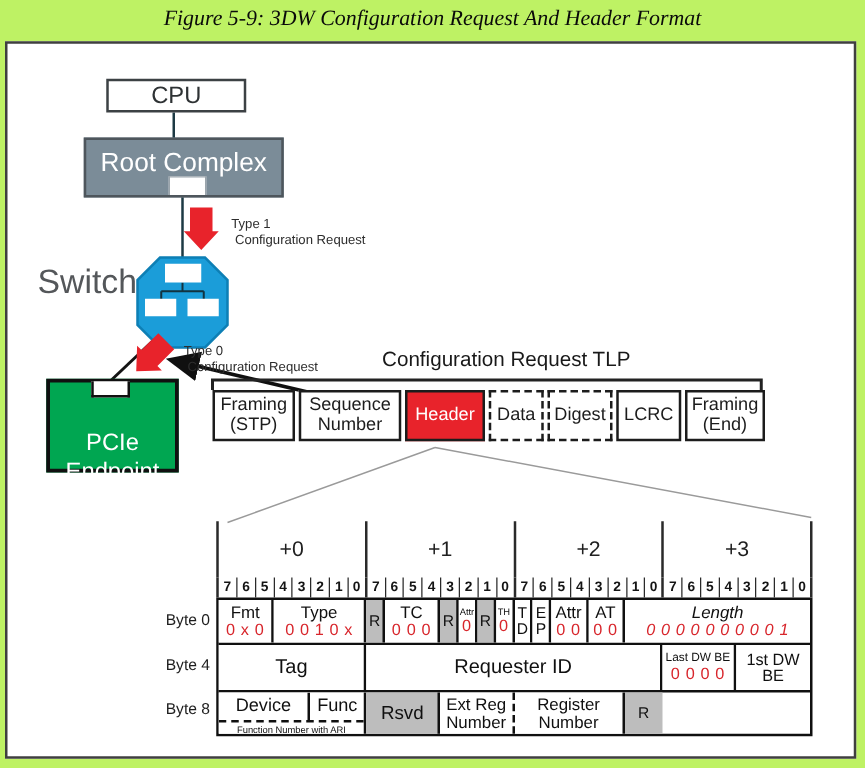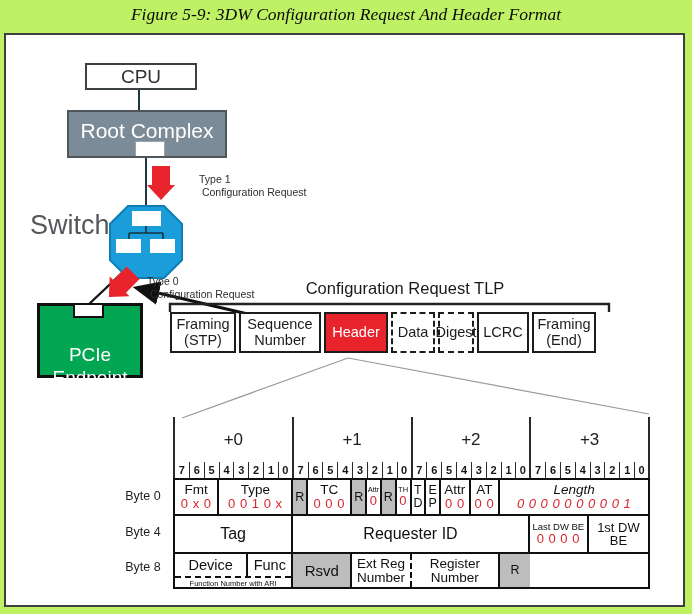--- a/index.html
+++ b/index.html
@@ -20,35 +20,35 @@
       display:flex;align-items:flex-start;justify-content:center;padding-top:7px;}
   .rc-port{position:absolute;left:66px;bottom:0;width:28px;height:14px;background:#fff;
       border:1px solid #9aa4ab;border-bottom:none;}
   .switch-label{position:absolute;left:30px;top:210px;font-size:27px;color:#54575a;}
   .ep{position:absolute;left:37px;top:303px;width:106px;height:75px;box-sizing:border-box;
       background:var(--green);border:3px solid #101010;color:#fff;text-align:center;
       font-size:19px;line-height:1.18;padding-top:16px;white-space:pre-line;}
   .ep-port{position:absolute;left:33px;top:-1px;width:31px;height:13px;background:#fff;
       border:2px solid #101010;border-top:none;box-sizing:border-box;}
   .tlabel{position:absolute;font-size:10.5px;line-height:1.2;color:#2d2d2d;white-space:pre;}
-  .t1{left:199px;top:173px;}
+  .t1{left:185px;top:173px;}
   .t0{left:147px;top:275px;}
 
   
   .tlp-title{position:absolute;left:255px;top:279px;width:300px;text-align:center;
       font-size:16.5px;color:#191919;}
   .tlp-row{position:absolute;left:170px;top:312px;display:flex;gap:3px;}
   .tlpbox{box-sizing:border-box;height:41px;border:2px solid #1c1c1c;background:#fff;
       display:flex;align-items:center;justify-content:center;text-align:center;
       font-size:14.5px;line-height:1.08;color:#1c1c1c;white-space:pre-line;}
   .tlp-row>:nth-child(1){width:66px;}
   .tlp-row>:nth-child(2){width:82px;}
   .tlp-row>:nth-child(3){width:64px;}
   .tlp-row>:nth-child(4){width:44px;}
-  .tlp-row>:nth-child(5){width:36px;}
+  .tlp-row>:nth-child(5){width:52px;}
   .tlp-row>:nth-child(6){width:52px;}
   .tlp-row>:nth-child(7){width:64px;}
   .tlpbox.hdr{background:var(--red);color:#fff;border-color:#1c1c1c;}
   .tlpbox.dsh{border:2px dashed #1c1c1c;}
 
   
   .tbl{position:absolute;left:173px;top:417px;width:477px;}
   .offs{display:grid;grid-template-columns:repeat(4,1fr);height:45px;
         border-left:2.4px solid #2a2a2a;box-sizing:border-box;}
   .oc{border-right:2.4px solid #2a2a2a;display:flex;align-items:center;justify-content:center;
@@ -77,21 +77,21 @@
   .dashR{border-right:2.2px dashed #101010;}
   
   .ari{padding:0;justify-content:stretch;}
   .ari .top{flex:1;display:flex;width:100%;}
   .ari .dev{width:62.5%;border-right:2.2px solid #101010;display:flex;align-items:center;
             justify-content:center;font-size:14.5px;color:#101010;}
   .ari .fnc{width:37.5%;display:flex;align-items:center;justify-content:center;
             font-size:14.5px;color:#101010;}
   .ari .note{width:100%;border-top:2px dashed #101010;font-size:7.5px;color:#101010;
             text-align:center;padding-top:1px;height:11px;box-sizing:border-box;}
-  .bylabels div{position:absolute;left:118px;width:50px;text-align:center;
+  .bylabels div{position:absolute;left:118px;width:50px;text-align:right;
             font-size:12.5px;color:#1e1e1e;}
   .bylabels div:nth-child(1){top:489px;}
   .bylabels div:nth-child(2){top:525px;}
   .bylabels div:nth-child(3){top:560px;}
 </style>
 </head>
 <body>
 
 <div class="page">
 

